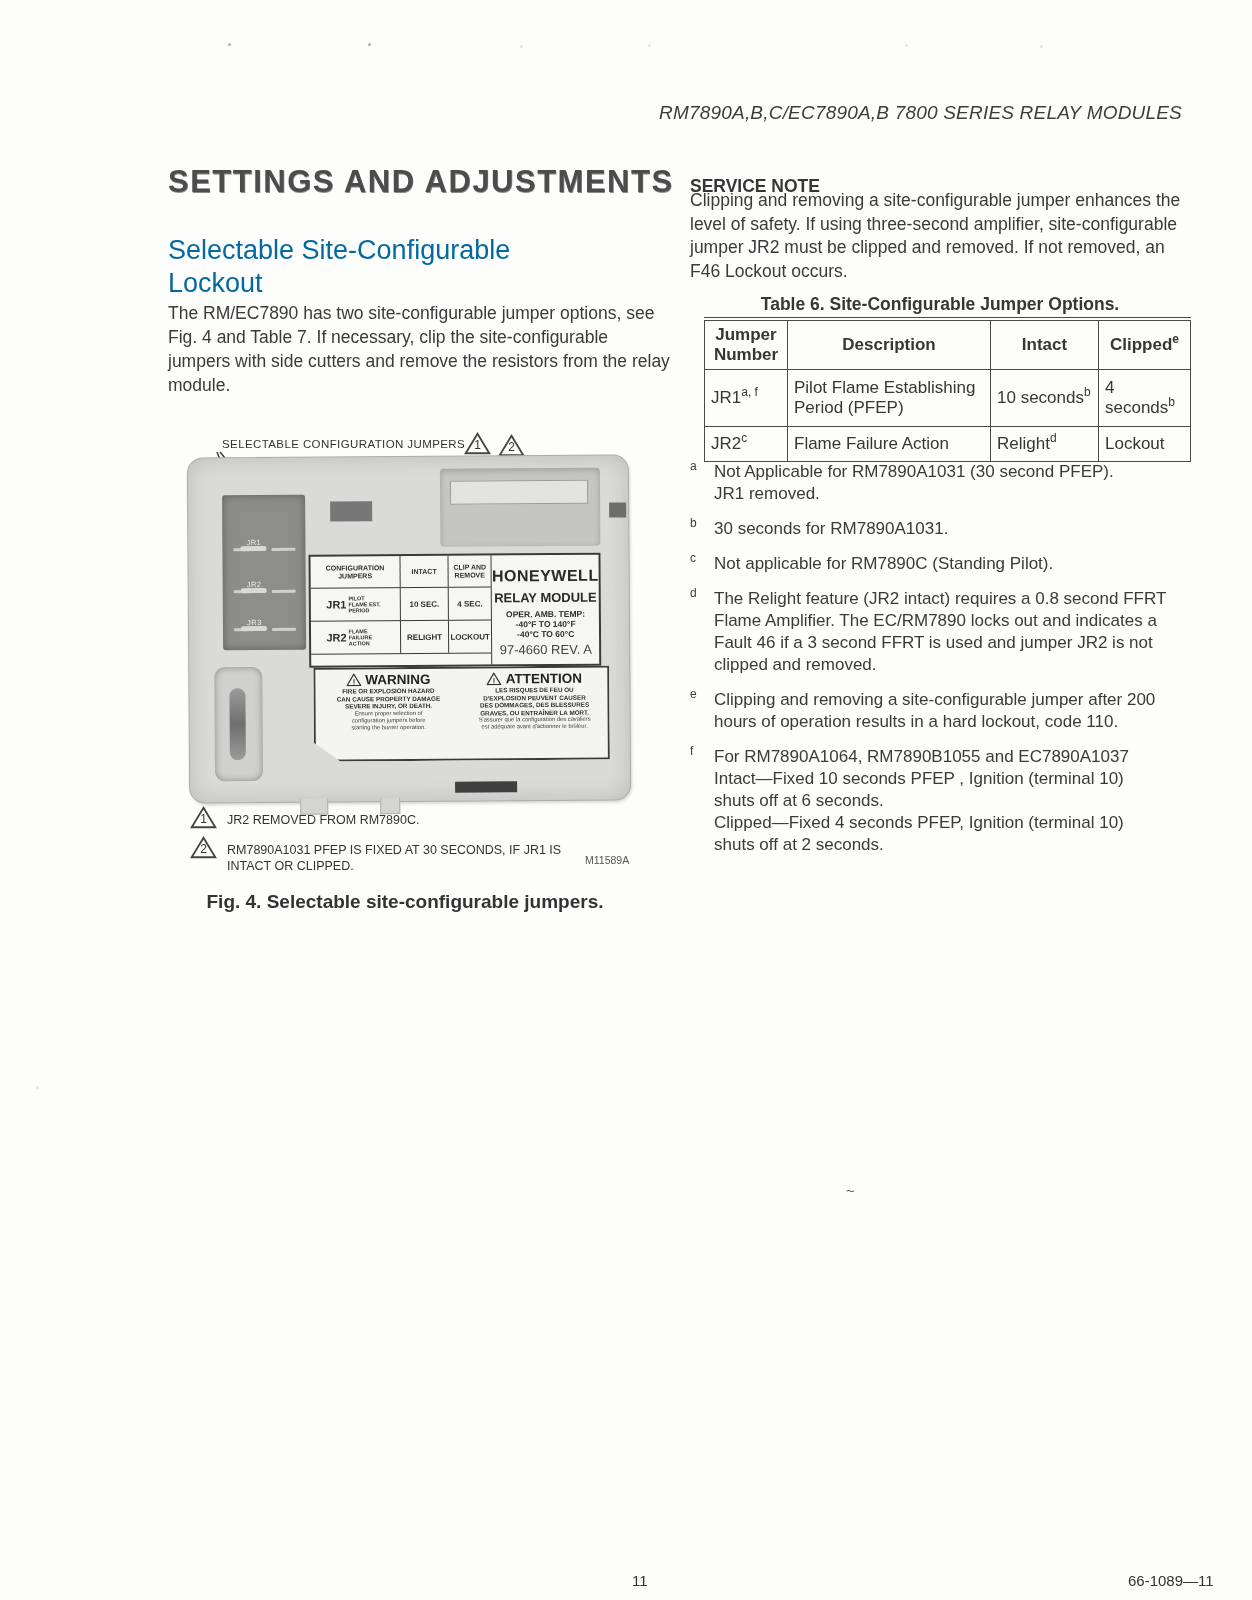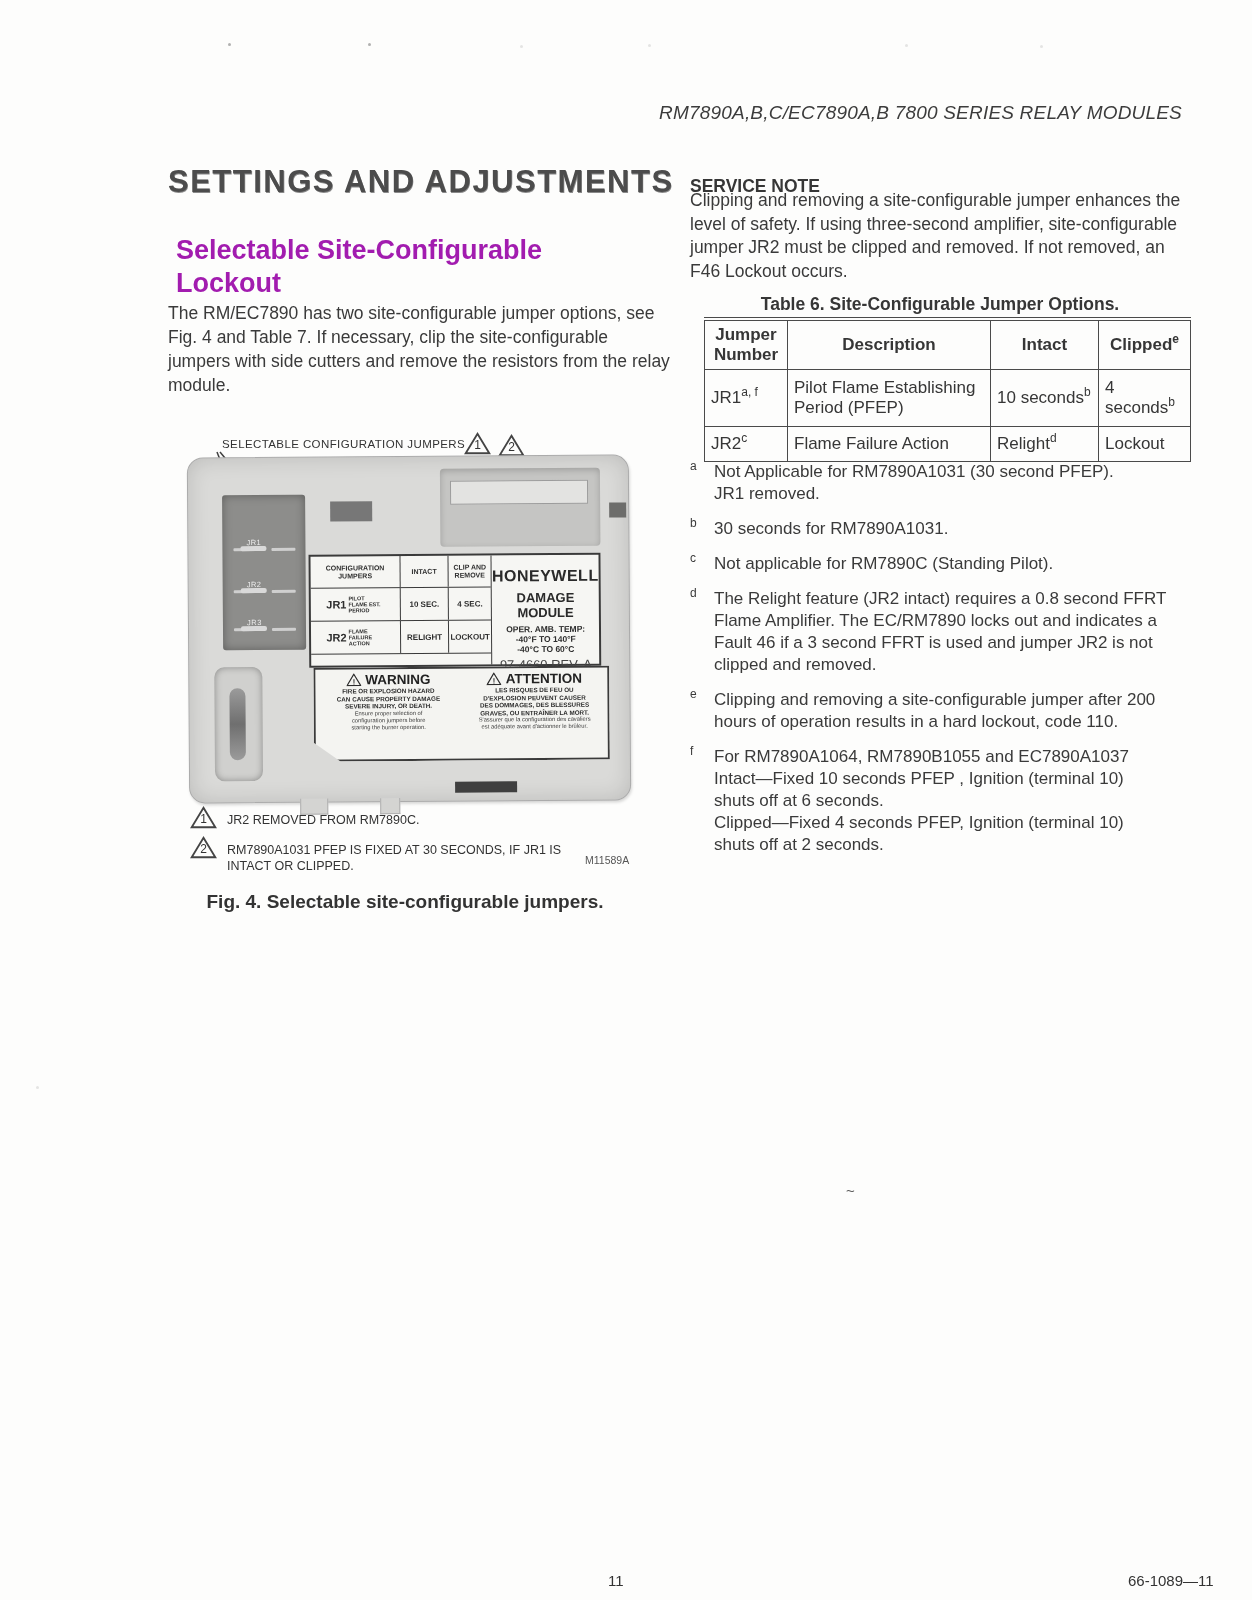--- a/index.html
+++ b/index.html
@@ -11,21 +11,21 @@
   .speck.f{opacity:.15;}
   .tilde{position:absolute;left:846px;top:1182px;font-size:15px;color:#555;}
 
   
   .run-head{position:absolute;top:102px;right:70px;font-size:19px;font-style:italic;
             color:#3c3c3c;letter-spacing:.2px;}
 
   
   .h1{position:absolute;left:168px;top:164px;font-size:31px;font-weight:bold;letter-spacing:1.5px;
       color:#4c4c4c;text-shadow:.6px .6px 0 #8a8a8a;}
-  .h2{position:absolute;left:176px;top:234px;font-size:27px;line-height:33px;font-weight:bold;color:#a21caf;}
+  .h2{position:absolute;left:168px;top:234px;font-size:27px;line-height:33px;font-weight:normal;color:#0369a1;}
   .intro{position:absolute;left:168px;top:301px;width:506px;font-size:17.5px;line-height:24px;color:#3a3a3a;}
 
   
   .fig{position:absolute;left:168px;top:428px;width:478px;height:520px;}
   .fig-callout{position:absolute;left:54px;top:10px;font-size:11.5px;letter-spacing:.4px;color:#333;white-space:nowrap;}
   .tri{position:relative;display:inline-block;width:27px;height:23px;vertical-align:middle;}
   .tri svg{position:absolute;inset:0;width:100%;height:100%;}
   .tri i{position:absolute;left:0;right:0;top:7px;font-style:normal;text-align:center;
          font-size:12px;line-height:1;color:#333;}
   .tri-c1{position:absolute;left:296px;top:4px;}
@@ -106,21 +106,21 @@
   .t6 .r1 td{height:50px;} .t6 .r2 td{height:28px;}
   .t6 sup,.fn-m{font-size:12px;}
   sup{line-height:0;}
 
   .footnotes{position:absolute;left:690px;top:461px;width:506px;}
   .fn{display:flex;margin-bottom:13px;}
   .fn-m{width:24px;flex:none;position:relative;top:-2px;color:#3a3a3a;}
   .fn-t{flex:1;font-size:17px;line-height:22px;color:#3a3a3a;white-space:pre-line;}
 
   
-  .pg-num{position:absolute;left:608px;top:1572px;font-size:15px;color:#333;}
+  .pg-num{position:absolute;left:632px;top:1572px;font-size:15px;color:#333;}
   .doc-num{position:absolute;left:1128px;top:1572px;font-size:15px;color:#333;}
 </style>
 </head>
 <body>
 
 <div class="page">
 
   <div class="speck" style="left:228px;top:43px;"></div>
   <div class="speck" style="left:368px;top:43px;"></div>
   <div class="speck f" style="left:648px;top:44px;"></div>
@@ -221,21 +221,21 @@
             <div class="mc mc2">
                 <span class="mval">RELIGHT</span>
               </div>
             <div class="mc mc3">
                 <span class="mval">LOCKOUT</span>
               </div>
           </div>
         </div>
         <div class="ml-right">
           <div class="brand">HONEYWELL</div>
-          <div class="prod">DAMAGE MODULE</div>
+          <div class="prod">RELAY MODULE</div>
           <div class="temp">
             <span>OPER. AMB. TEMP:</span><br>
             <span>-40°F TO 140°F</span><br>
             <span>-40°C TO 60°C</span>
           </div>
           <div class="rev">97-4660 REV. A</div>
         </div>
       </div>
 
       <div class="warn-panel">

